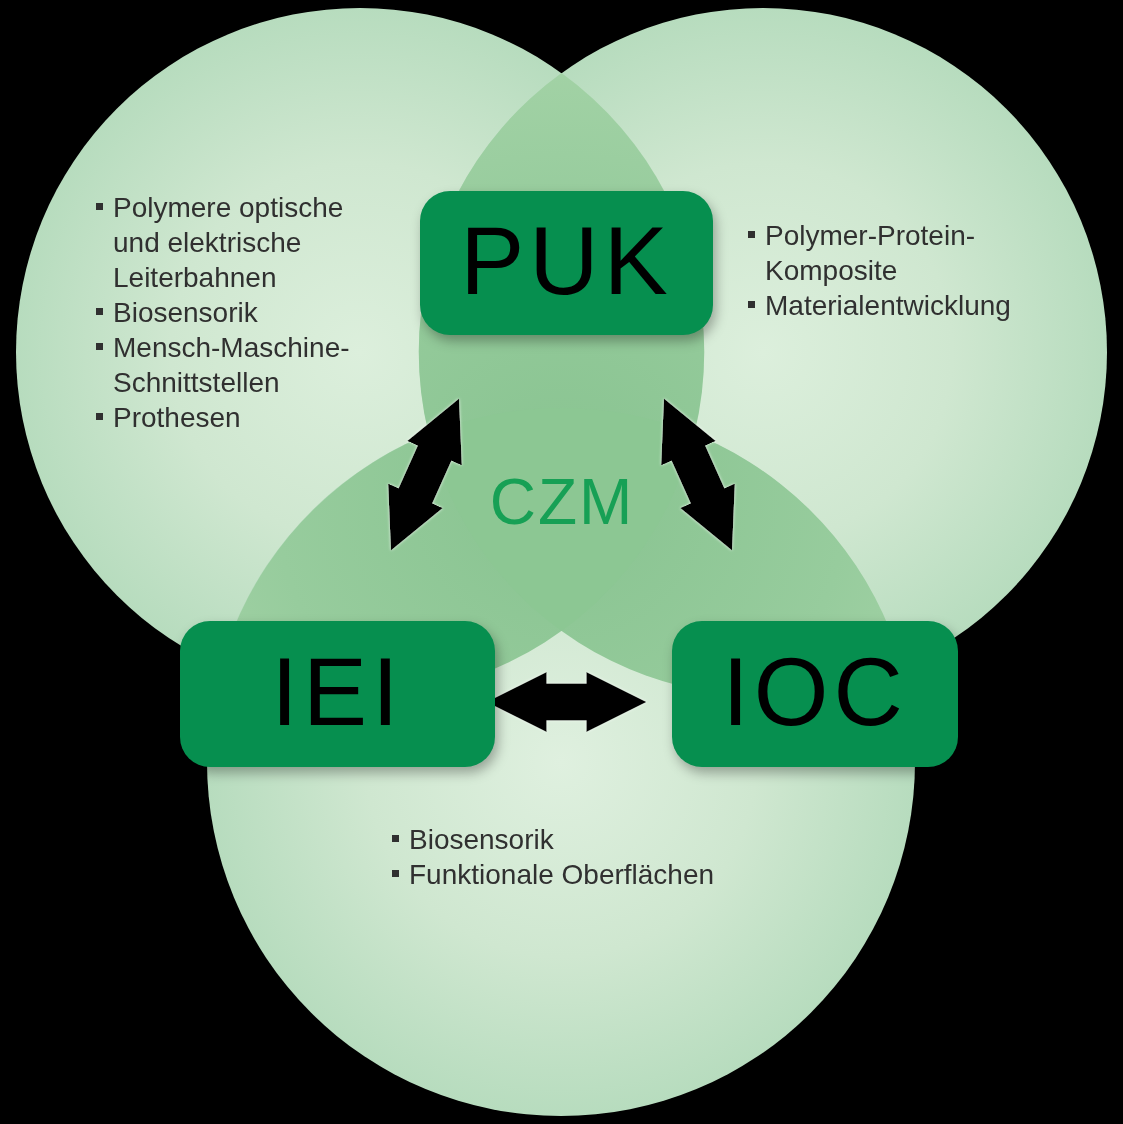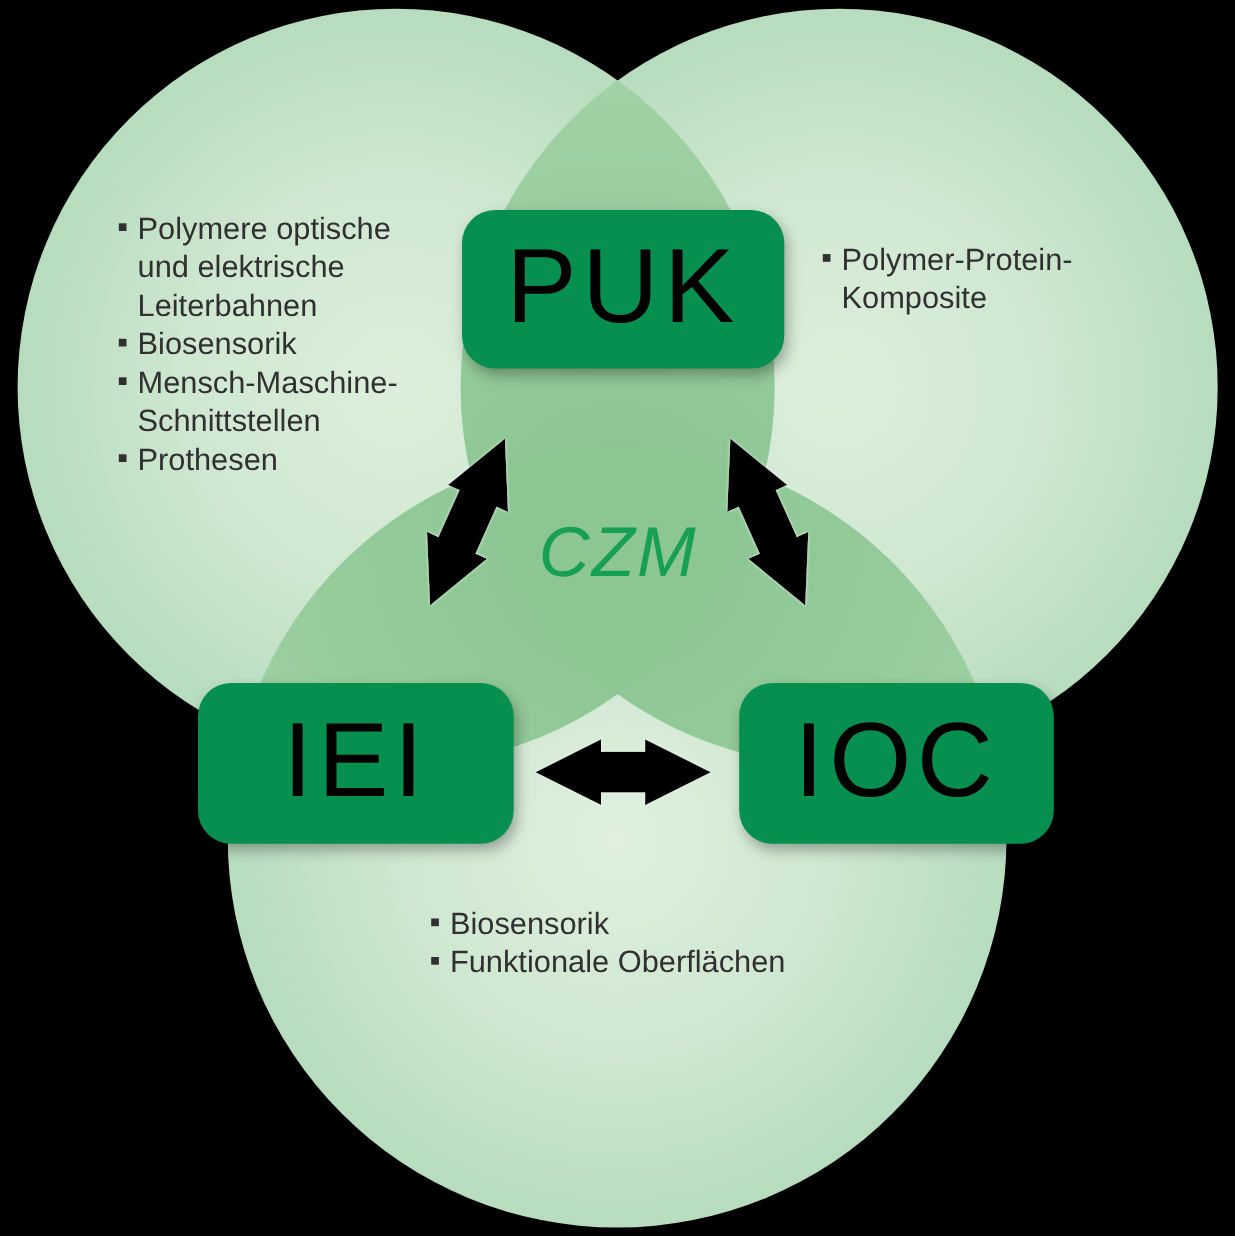--- a/index.html
+++ b/index.html
@@ -34,50 +34,49 @@
   }
   .node span {
     color: var(--node-text, #000);
     font-size: 96px;
     font-weight: 400;
     letter-spacing: 5px;
     line-height: 1;
     transform: translateY(-2px);
   }
   #node-puk { left: 420px; top: 191px; width: 293px; height: 144px; }
-  #node-iei { left: 180px; top: 621px; width: 287px; height: 146px; }
+  #node-iei { left: 180px; top: 621px; width: 315px; height: 146px; }
   #node-ioc { left: 672px; top: 621px; width: 286px; height: 146px; border-radius: 30px; }
 
   #czm-label {
     position: absolute;
     left: 462px; top: 470px; width: 200px;
     text-align: center;
     font-size: 64px;
     line-height: 64px;
     color: var(--center-text, #17A055);
     letter-spacing: 2px;
-    font-style: italic;
   }
 
   ul.vlist { list-style: none; margin: 0; padding: 0; position: absolute; }
   ul.vlist li {
     position: relative;
     padding-left: 17px;
     font-size: 28px;
     line-height: 35px;
     color: var(--list-text, #303030);
   }
   ul.vlist li::before {
     content: "";
     position: absolute;
     left: 0; top: 13px;
     width: 7px; height: 7px;
     background: var(--list-text, #303030);
   }
-  #list-top-left  { left: 108px; top: 190px; width: 278px; }
+  #list-top-left  { left: 96px; top: 190px; width: 278px; }
   #list-top-right { left: 748px; top: 190px; width: 305px; margin-top: 28px; }
   #list-bottom    { left: 392px; top: 822px; width: 430px; }
 </style>
 </head>
 <body>
 
 <div id="stage">
 
   <svg id="venn" width="1123" height="1124" viewBox="0 0 1123 1124">
     <defs>
@@ -140,20 +139,21 @@
 
   <ul class="vlist" id="list-top-left">
     <li>Polymere optische und elektrische Leiterbahnen</li>
     <li>Biosensorik</li>
     <li>Mensch-Maschine-Schnittstellen</li>
     <li>Prothesen</li>
   </ul>
 
   <ul class="vlist" id="list-top-right">
     <li>Polymer-Protein-Komposite</li>
+    <li>Materialentwicklung</li>
   </ul>
 
   <ul class="vlist" id="list-bottom">
     <li>Biosensorik</li>
     <li>Funktionale Oberflächen</li>
   </ul>
 
 </div>
 
 </body></html>

